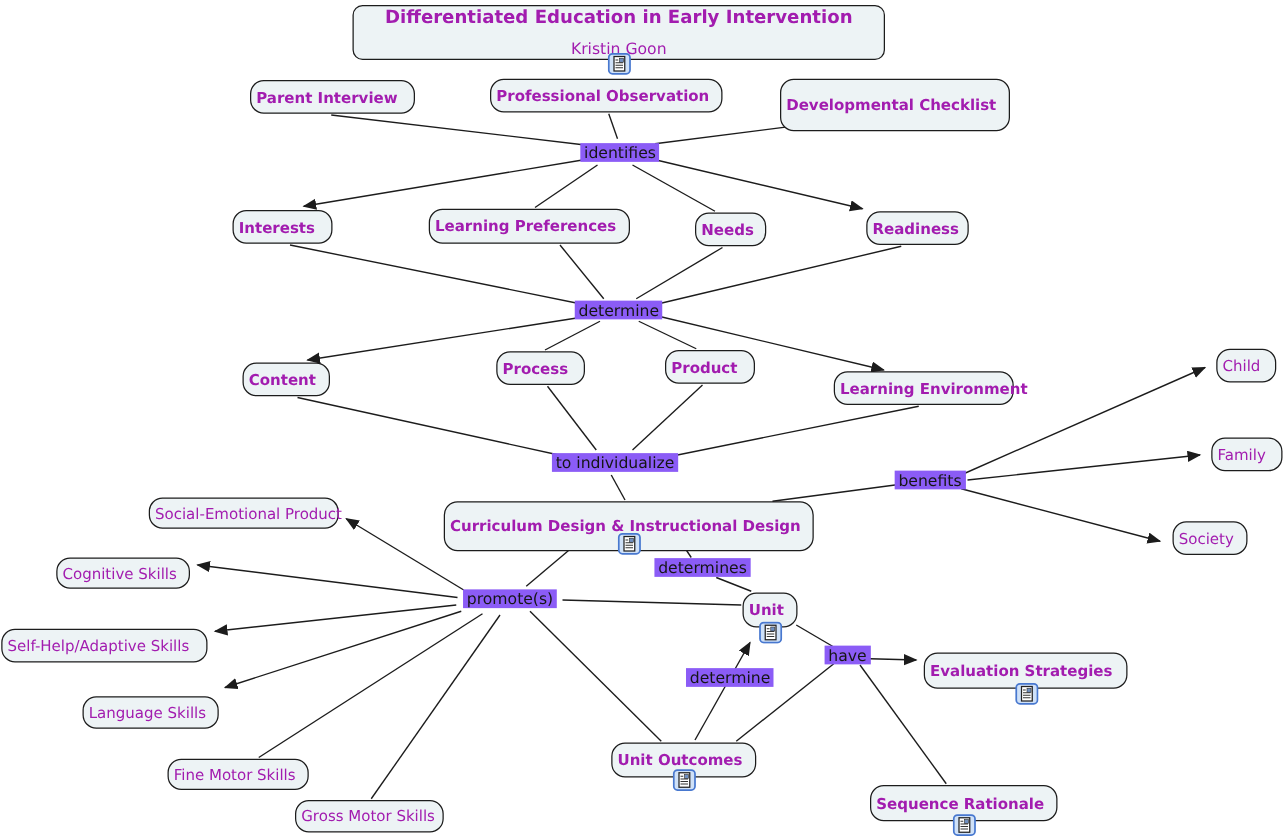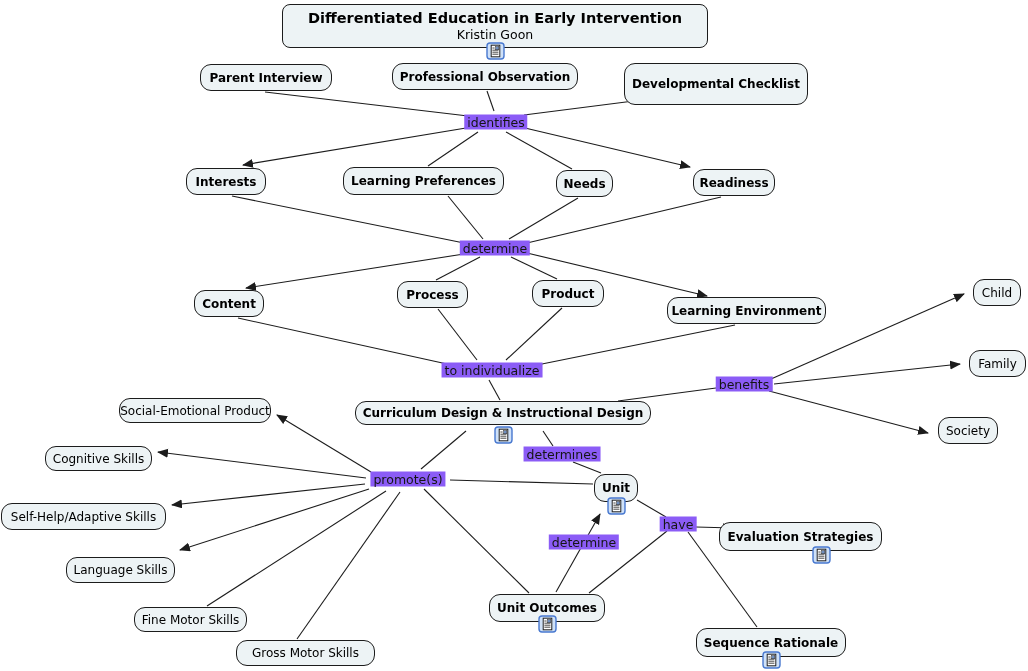--- a/index.html
+++ b/index.html
@@ -2,23 +2,23 @@
 <html><head>
 <meta charset="utf-8">
 <style>
   html,body{margin:0;padding:0;background:#fff;}
   #canvas{
     position:relative;width:1028px;height:671px;background:#ffffff;
     font-family:"DejaVu Sans","Liberation Sans",sans-serif;overflow:hidden;
   }
   #edges{position:absolute;left:0;top:0;z-index:1;}
   .node{
-    position:absolute;z-index:3;display:flex;align-items:center;justify-content:center;
+    position:absolute;z-index:3;display:flex;align-items:center;justify-content:space-between;
     background:#edf3f5;border:1.4px solid #1c1c1c;border-radius:11px;
-    font-size:12px;color:#000000;white-space:nowrap;box-sizing:border-box;padding:0 4px;
+    font-size:12px;color:#a21caf;white-space:nowrap;box-sizing:border-box;padding:0 4px;
   }
   .node.bold{font-weight:bold;}
   .node.title-node{flex-direction:column;border-radius:8px;line-height:1.25;z-index:3;}
   .title-node .t1{font-weight:bold;font-size:14.5px;}
   .title-node .t2{font-weight:normal;font-size:12.5px;}
   .lbl{
     position:absolute;z-index:2;transform:translate(-50%,-50%);
     background:#8b5cf6;padding:0 3px;font-size:12.5px;color:#151515;white-space:nowrap;
   }
   .ricon{position:absolute;z-index:4;width:19px;height:18px;line-height:0;cursor:pointer;}
@@ -118,61 +118,61 @@
 
   <div class="node bold" style="left:194px;top:290px;width:70px;height:27px">
       <span>Content</span>
     </div>
   <div class="node bold" style="left:397px;top:281px;width:71px;height:27px">
       <span>Process</span>
     </div>
   <div class="node bold" style="left:532px;top:280px;width:72px;height:27px">
       <span>Product</span>
     </div>
-  <div class="node bold" style="left:667px;top:297px;width:159px;height:27px">
+  <div class="node bold" style="left:667px;top:297px;width:144px;height:27px">
       <span>Learning Environment</span>
     </div>
 
   <div class="node" style="left:973px;top:279px;width:48px;height:27px">
       <span>Child</span>
     </div>
   <div class="node" style="left:969px;top:350px;width:57px;height:27px">
       <span>Family</span>
     </div>
   <div class="node" style="left:938px;top:417px;width:60px;height:27px">
       <span>Society</span>
     </div>
 
-  <div class="node bold" style="left:355px;top:401px;width:296px;height:24px">
+  <div class="node bold" style="left:355px;top:401px;width:296px;height:40px">
       <span>Curriculum Design &amp; Instructional Design</span>
     </div>
 
   <div class="node" style="left:119px;top:398px;width:152px;height:25px">
       <span>Social-Emotional Product</span>
     </div>
   <div class="node" style="left:45px;top:446px;width:107px;height:25px">
       <span>Cognitive Skills</span>
     </div>
   <div class="node" style="left:1px;top:503px;width:165px;height:27px">
       <span>Self-Help/Adaptive Skills</span>
     </div>
   <div class="node" style="left:66px;top:557px;width:109px;height:26px">
       <span>Language Skills</span>
     </div>
   <div class="node" style="left:134px;top:607px;width:113px;height:25px">
       <span>Fine Motor Skills</span>
     </div>
-  <div class="node" style="left:236px;top:640px;width:139px;height:26px">
+  <div class="node" style="left:236px;top:640px;width:119px;height:26px">
       <span>Gross Motor Skills</span>
     </div>
 
   <div class="node bold" style="left:594px;top:474px;width:44px;height:28px">
       <span>Unit</span>
     </div>
-  <div class="node bold" style="left:719px;top:522px;width:163px;height:29px">
+  <div class="node bold" style="left:739px;top:522px;width:163px;height:29px">
       <span>Evaluation Strategies</span>
     </div>
   <div class="node bold" style="left:489px;top:594px;width:116px;height:28px">
       <span>Unit Outcomes</span>
     </div>
   <div class="node bold" style="left:696px;top:628px;width:150px;height:29px">
       <span>Sequence Rationale</span>
     </div>
 
   <div class="lbl" style="left:496px;top:122px">identifies</div>

